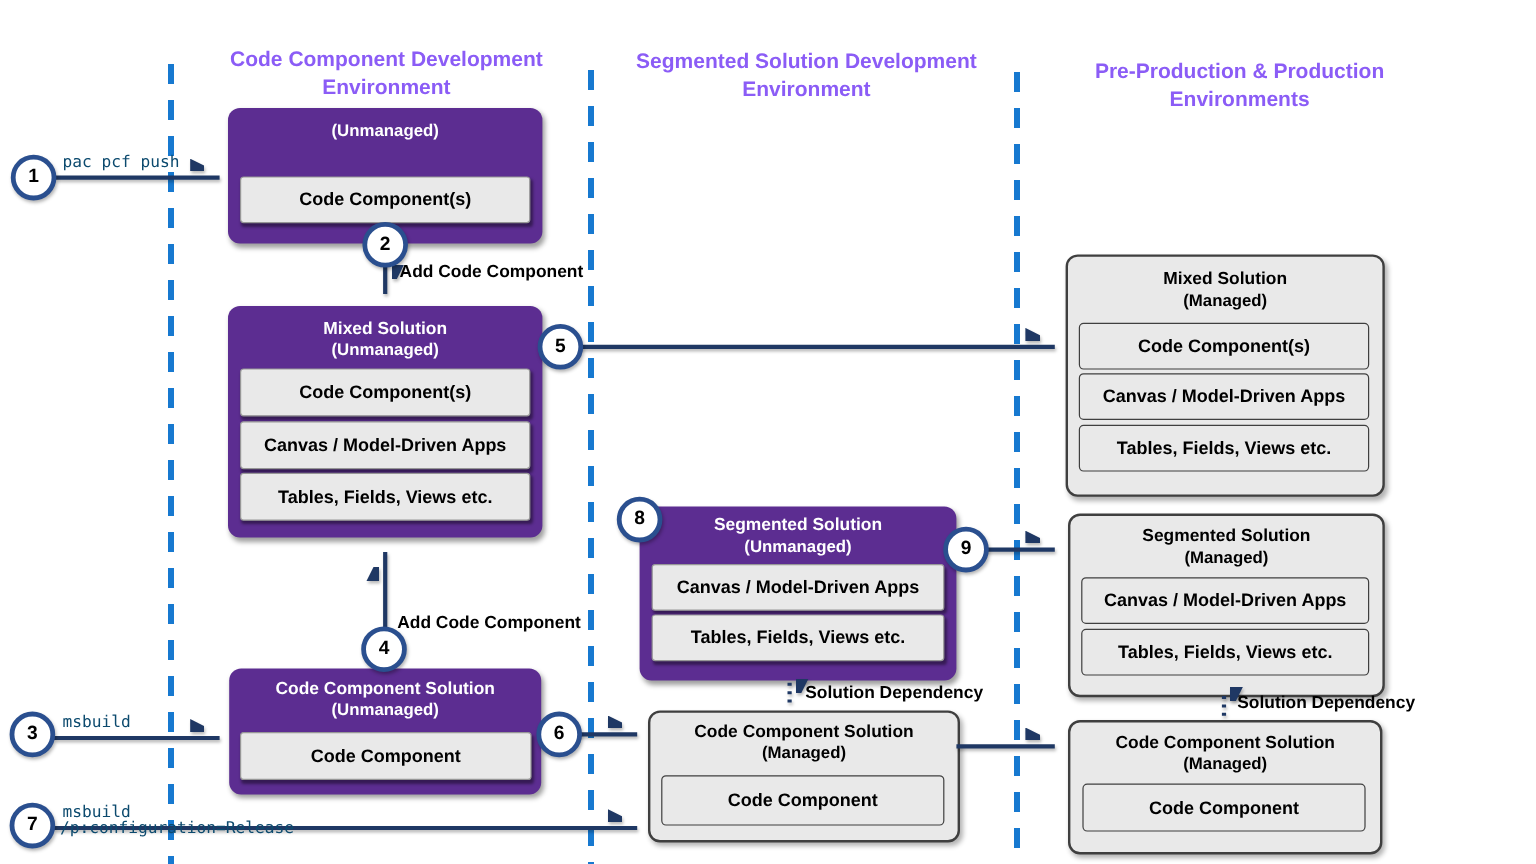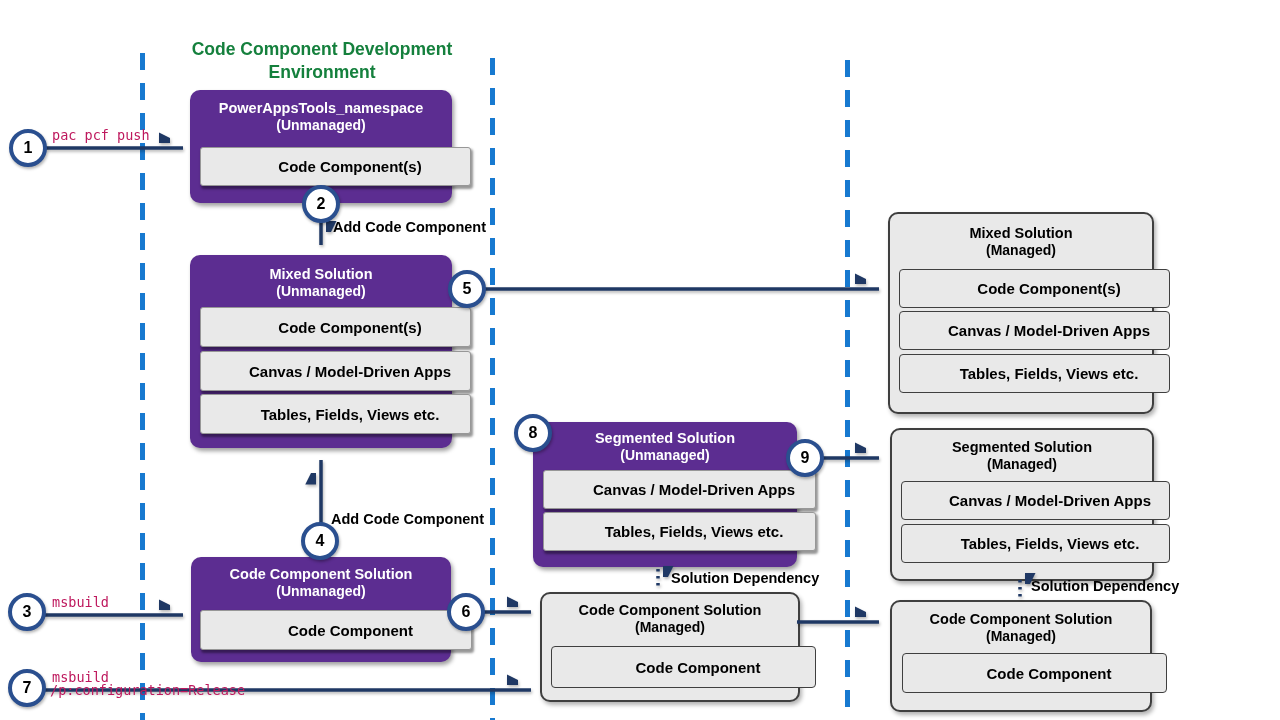--- a/index.html
+++ b/index.html
@@ -2,57 +2,65 @@
 <html><head>
 <meta charset="utf-8">
 <style>
   html,body{margin:0;padding:0;background:#fff;}
   #canvas{
     position:relative;width:1280px;height:720px;background:#ffffff;overflow:hidden;
     font-family:"Liberation Sans",sans-serif;
   }
   .vsep{position:absolute;width:5px;z-index:0;
     background-image:repeating-linear-gradient(to bottom,#1779D0 0 17px,rgba(0,0,0,0) 17px 30px);}
-  .hdr{position:absolute;width:330px;text-align:center;color:#15803d;font-weight:bold;
+  .hdr{position:absolute;width:330px;text-align:center;color:#8b5cf6;font-weight:bold;
     font-size:17.5px;line-height:23px;z-index:1;}
   .pbox{position:absolute;background:#5C2D91;border-radius:10px;z-index:1;
     box-shadow:2px 3px 4px rgba(0,0,0,.38);}
   .mbox{position:absolute;background:#E9E9E9;border:2px solid #3F3F3F;border-radius:10px;z-index:1;
     box-shadow:2px 3px 4px rgba(0,0,0,.3);}
   .btitle{position:absolute;left:0;right:0;text-align:center;font-weight:bold;}
   .pbox .btitle{color:#ffffff;}
   .mbox .btitle{color:#000000;}
   .t1{font-size:14.5px;line-height:17px;display:block;}
   .t2{font-size:14px;line-height:16px;display:block;}
   .item{position:absolute;display:flex;align-items:center;justify-content:center;
-    font-weight:bold;font-size:15px;color:#000;text-align:center;padding-left:29px;}
+    font-weight:bold;font-size:15px;color:#000;text-align:center;}
   .pitem{background:#E9E9E9;border:1px solid #979797;border-radius:3px;
     box-shadow:1.5px 2.5px 2.5px rgba(0,0,0,.42);}
   .mitem{background:#E9E9E9;border:1.5px solid #3F3F3F;border-radius:4px;}
   .circle{position:absolute;width:30px;height:30px;border:4px solid #2A4F8F;border-radius:50%;
     background:#fff;color:#000;font-weight:bold;font-size:16px;display:flex;align-items:center;
     justify-content:center;z-index:5;box-shadow:1px 2px 3px rgba(0,0,0,.3);}
   .lbl{position:absolute;font-weight:bold;font-size:14.5px;color:#000;z-index:4;white-space:nowrap;}
-  .mono{position:absolute;font-family:"DejaVu Sans Mono",monospace;font-size:13.5px;color:#be185d;
+  .mono{position:absolute;font-family:"DejaVu Sans Mono",monospace;font-size:13.5px;color:#0c4a6e;
     z-index:4;white-space:nowrap;}
   #arrows{position:absolute;left:0;top:0;z-index:3;
     filter:drop-shadow(1px 2px 1.5px rgba(0,0,0,.28));}
 </style>
 </head>
 <body>
 
 <div id="canvas">
 
   <div class="vsep" style="left:140px;top:53px;height:667px"></div>
   <div class="vsep" style="left:490px;top:58px;height:662px"></div>
   <div class="vsep" style="left:845px;top:60px;height:660px"></div>
 
   <div class="hdr" style="left:157px;top:38px">
     <span>Code Component</span>
     <span>Development Environment</span>
+  </div>
+  <div class="hdr" style="left:507px;top:40px">
+    <span>Segmented Solution</span>
+    <span>Development Environment</span>
+  </div>
+  <div class="hdr" style="left:868px;top:48px">
+    <span>Pre-Production &amp; Production</span>
+    <span>Environments</span>
   </div>
 
   <svg id="arrows" width="1280" height="720">
     <defs>
       <marker id="ah" markerUnits="strokeWidth" markerWidth="3.4" markerHeight="3" refX="7" refY="4.5" orient="auto">
         <path d="M0,0 L9,4.5 L0,9 Z" fill="#1F3864"></path>
       </marker>
     </defs>
     <path d="M46,148 L183,148" stroke="#1F3864" stroke-width="3.5" fill="none" marker-end="url(#ah)"></path>
     <path d="M321,207 L321,245" stroke="#1F3864" stroke-width="3.5" fill="none" marker-end="url(#ah)"></path>
@@ -62,21 +70,20 @@
     <path d="M471,612 L531,612" stroke="#1F3864" stroke-width="3.5" fill="none" marker-end="url(#ah)"></path>
     <path d="M45,690 L531,690" stroke="#1F3864" stroke-width="3.5" fill="none" marker-end="url(#ah)"></path>
     <path d="M797,622 L879,622" stroke="#1F3864" stroke-width="3.5" fill="none" marker-end="url(#ah)"></path>
     <path d="M809,458 L879,458" stroke="#1F3864" stroke-width="3.5" fill="none" marker-end="url(#ah)"></path>
     <path d="M658,569 L658,590" stroke="#1F3864" stroke-width="3.5" fill="none" stroke-dasharray="2.5 4.5" marker-end="url(#ah)"></path>
     <path d="M1020,580 L1020,597" stroke="#1F3864" stroke-width="3.5" fill="none" stroke-dasharray="2.5 4.5" marker-end="url(#ah)"></path>
   </svg>
 
   <div class="pbox" style="left:190px;top:90px;width:262px;height:113px">
     <div class="btitle" style="top:10px">
-      <span class="t1">PowerAppsTools_namespace</span>
       <span class="t2">(Unmanaged)</span>
     </div>
     <div class="item pitem" style="left:10px;width:240px;top:57px;height:37px">Code Component(s)</div>
   </div>
 
   <div class="pbox" style="left:190px;top:255px;width:262px;height:193px">
     <div class="btitle" style="top:11px">
       <span class="t1">Mixed Solution</span>
       <span class="t2">(Unmanaged)</span>
     </div>

